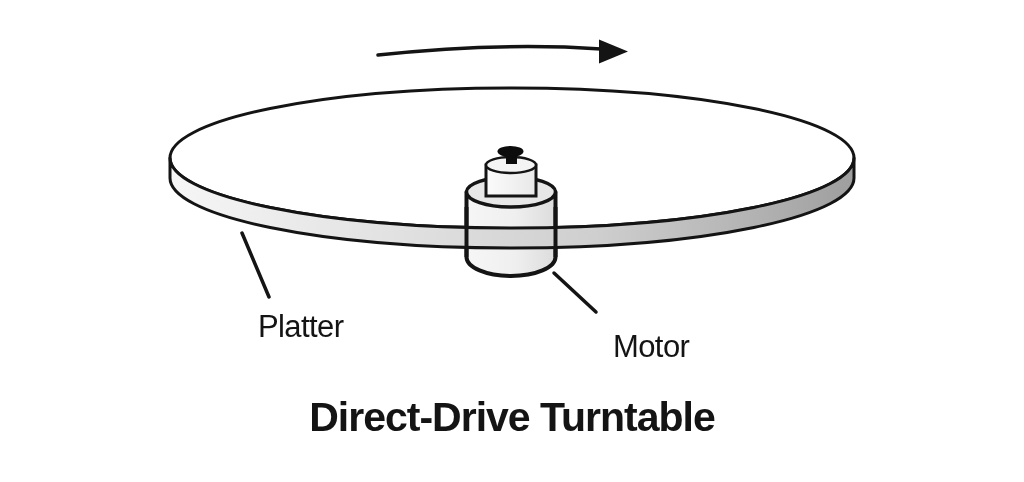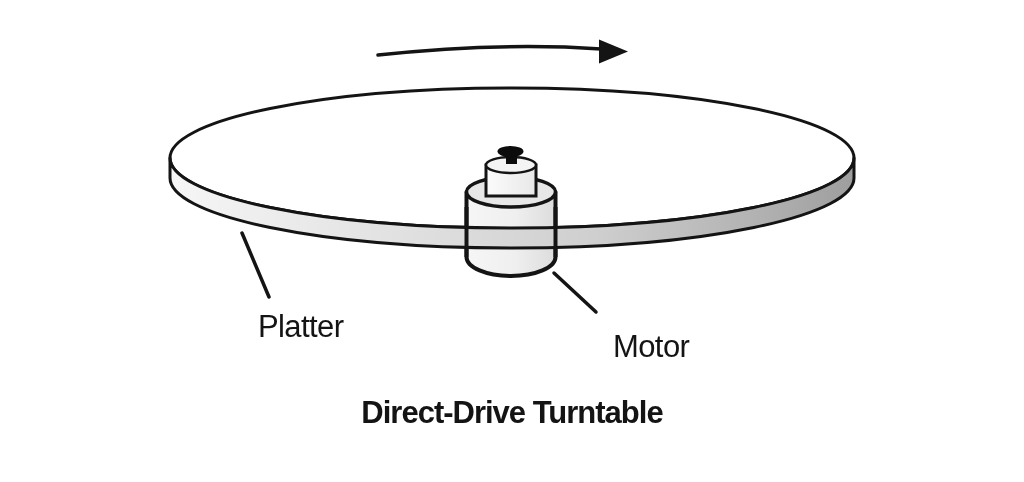--- a/index.html
+++ b/index.html
@@ -28,21 +28,21 @@
     line-height: 1;
   }
   .platter-label { left: 258px; top: 311px; }
   .motor-label   { left: 613px; top: 331px; }
   .diagram-title {
     position: absolute;
     left: 0; top: 397px;
     width: 1024px;
     text-align: center;
     font-weight: 700;
-    font-size: 31px;
+    font-size: 41px;
     letter-spacing: -1px;
     color: #141414;
     line-height: 1;
   }
 </style>
 </head>
 <body>
 
 <div class="stage">
 

